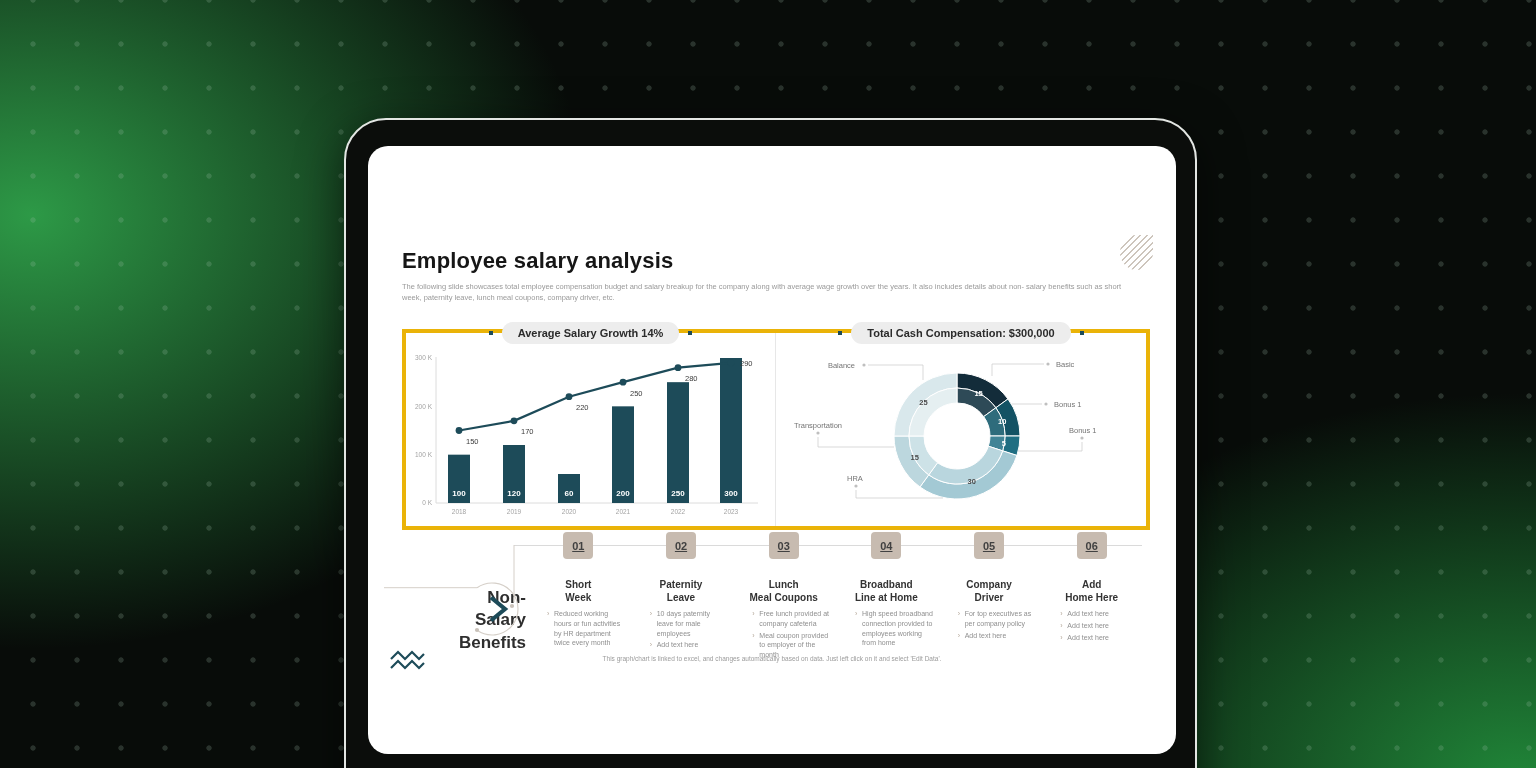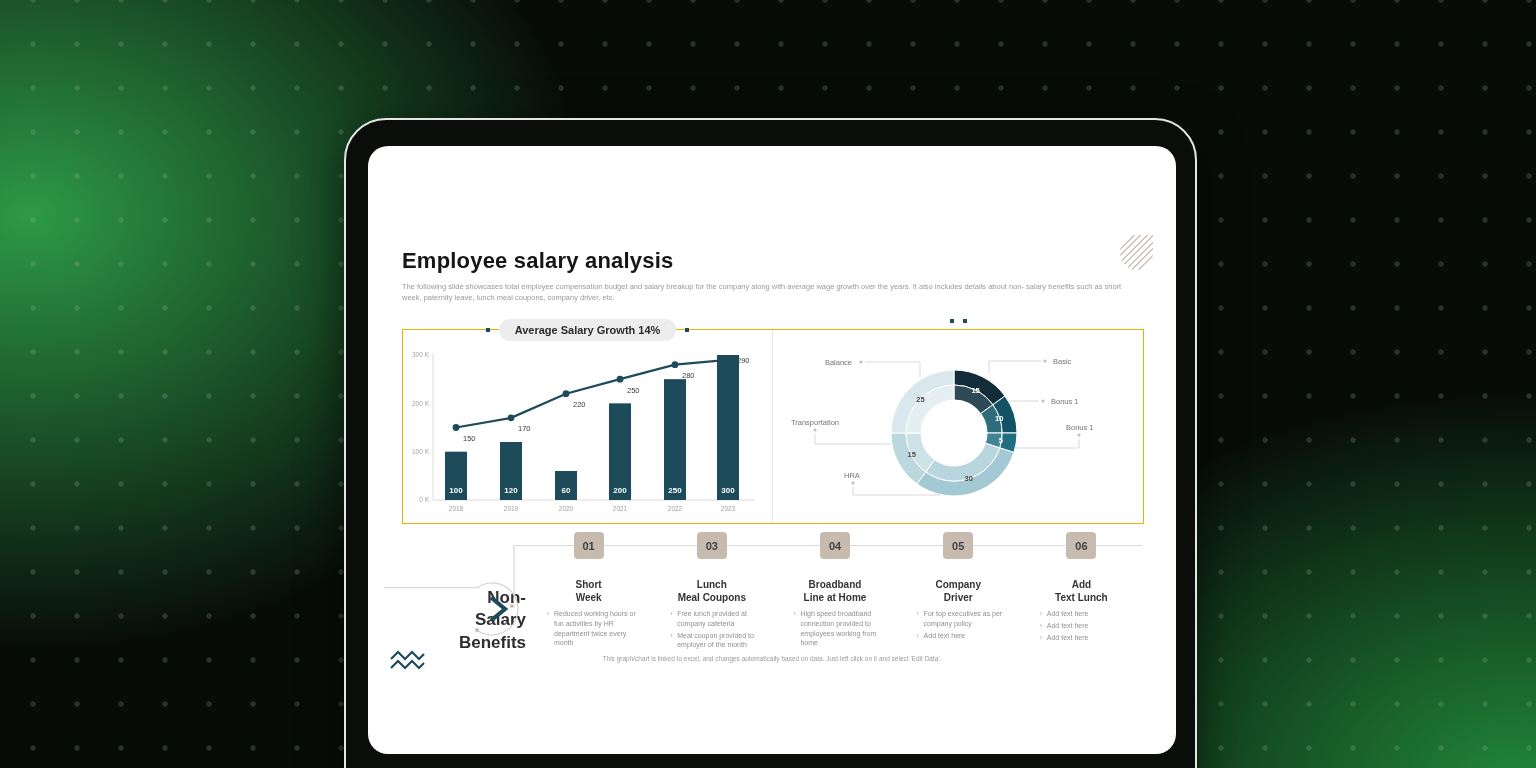--- a/index.html
+++ b/index.html
@@ -16,21 +16,21 @@
   .tablet{position:absolute;left:344px;top:118px;width:853px;height:714px;box-sizing:border-box;
     background:#0b0d0b;border:2px solid #e3e6e3;border-radius:42px;z-index:2;
     box-shadow:0 12px 45px rgba(0,0,0,.55);}
   .screen{position:absolute;left:22px;top:26px;width:808px;height:608px;background:#ffffff;border-radius:20px;overflow:hidden;}
   
   .slide-title{position:absolute;left:34px;top:102px;font-size:22px;font-weight:bold;color:#161616;letter-spacing:.2px;}
   .slide-subtitle{position:absolute;left:34px;top:136px;width:738px;font-size:7.5px;line-height:1.45;color:#9a9a9a;}
   .deco{position:absolute;left:752px;top:89px;width:33px;height:35px;border-radius:50% 0 50% 50%;
     background:repeating-linear-gradient(135deg,#cdc5bc 0 1.6px,#ffffff 1.6px 4.6px);}
   
-  .panel{position:absolute;left:34px;top:183px;width:740px;height:193px;border:1px solid #eab308;box-sizing:content-box;}
+  .panel{position:absolute;left:34px;top:183px;width:740px;height:193px;border:4px solid #eab308;box-sizing:content-box;}
   .panel-divider{position:absolute;left:369px;top:0;bottom:0;width:1px;background:#e7e7e7;}
   .half{position:absolute;top:0;height:193px;}
   .half.left{left:0;width:369px;}
   .half.right{left:370px;width:370px;}
   .pill-wrap{position:absolute;top:-11px;left:0;right:0;display:flex;justify-content:center;align-items:center;gap:9px;z-index:3;}
   .pill-marker{width:4px;height:4px;background:#1d4b59;}
   .pill{background:#ededed;border-radius:12px;padding:5px 16px;font-size:11px;font-weight:bold;color:#2b2b2b;white-space:nowrap;}
   .half svg{position:absolute;inset:0;}
   svg text{font-family:"Liberation Sans","DejaVu Sans",sans-serif;}
   .ytick,.cat{font-size:6.5px;fill:#a3a3a3;}
@@ -40,21 +40,21 @@
   .axis{stroke:#dcdcdc;stroke-width:1;}
   .dval{font-size:7.5px;font-weight:bold;}
   .callout{fill:none;stroke:#cfcfcf;stroke-width:.8;}
   .cdot{fill:#bfbfbf;}
   .clabel{font-size:7.5px;fill:#747474;}
   
   .tl-line{position:absolute;left:146px;top:399px;width:628px;height:1px;background:#dadada;}
   .tl-items{position:absolute;left:159px;top:386px;width:616px;display:flex;}
   .tl-col{flex:1;display:flex;flex-direction:column;align-items:center;}
   .tl-badge{width:30px;height:27px;border-radius:4px;background:#c7bbb0;color:#414141;font-size:11px;font-weight:bold;
-    display:flex;align-items:center;justify-content:center;z-index:2;}
+    display:flex;align-items:center;justify-content:center;z-index:2;text-decoration:underline;}
   .tl-title{font-size:10px;font-weight:bold;color:#333333;text-align:center;white-space:pre-line;margin-top:20px;line-height:1.25;}
   .tl-bullets{list-style:none;margin:5px 0 0 0;padding:0 4px 0 20px;align-self:stretch;}
   .tl-bullets li{font-size:7px;color:#8f8f8f;line-height:1.4;position:relative;padding-left:7px;margin-bottom:2px;text-align:left;}
   .tl-bullets li::before{content:"\203A";position:absolute;left:0;top:0;color:#b3a698;}
   .ns-label{position:absolute;left:0;top:441px;width:114px;text-align:right;font-weight:bold;font-size:17px;color:#2e2e2e;line-height:1.32;white-space:pre-line;margin-left:44px;}
   .ns-svg{position:absolute;left:0;top:380px;}
   .footer-note{position:absolute;left:34px;top:509px;width:740px;text-align:center;font-size:6.5px;color:#9b9b9b;}
   .logo-svg{position:absolute;left:22px;top:503px;}
 </style>
 </head>
@@ -114,20 +114,21 @@
               <text x="163" y="162.5" text-anchor="middle" class="barval">60</text>
               <text x="217" y="162.5" text-anchor="middle" class="barval">200</text>
               <text x="272" y="162.5" text-anchor="middle" class="barval">250</text>
               <text x="325" y="162.5" text-anchor="middle" class="barval">300</text>
             </svg>
         </div>
 
         <div class="half right">
           <div class="pill-wrap">
             <span class="pill-marker"></span>
+            <span class="pill">Total Cash Compensation: $300,000</span>
             <span class="pill-marker"></span>
           </div>
           <svg viewBox="0 0 370 193" width="370" height="193">
               <path d="M181 40 A63 63 0 0 1 231.96807064562168 65.9695291055742 L219.8328157299975 74.7863078899613 A48 48 0 0 0 181 55 Z" fill="#132c3a" stroke="#ffffff" stroke-width="1"></path>
               <path d="M181 55 A48 48 0 0 1 219.8328157299975 74.7863078899613 L207.69756081437328 83.60308667434839 A33 33 0 0 0 181 70 Z" fill="#2e4a57" stroke="#ffffff" stroke-width="1"></path>
               <text x="202.56454873762846" y="63.177190101052524" text-anchor="middle" class="dval" fill="#ffffff">15</text>
               <path d="M231.96807064562168 65.9695291055742 A63 63 0 0 1 244 103 L229 103 A48 48 0 0 0 219.8328157299975 74.7863078899613 Z" fill="#135264" stroke="#ffffff" stroke-width="1"></path>
               <path d="M219.8328157299975 74.7863078899613 A48 48 0 0 1 229 103 L214 103 A33 33 0 0 0 207.69756081437328 83.60308667434839 Z" fill="#2e6c7c" stroke="#ffffff" stroke-width="1"></path>
               <text x="226.17518452401978" y="90.82169276719" text-anchor="middle" class="dval" fill="#ffffff">10</text>
               <path d="M244 103 A63 63 0 0 1 240.91656052659468 122.46807064562168 L226.65071278216737 117.83281572999748 A48 48 0 0 0 229 103 Z" fill="#1f6e82" stroke="#ffffff" stroke-width="1"></path>
@@ -168,20 +169,29 @@
       <div class="tl-items">
           <div class="tl-col">
             <div class="tl-badge">01</div>
             <div class="tl-title">Short
 Week</div>
             <ul class="tl-bullets">
               <li>Reduced working hours or fun activities by HR department twice every month</li>
             </ul>
           </div>
           <div class="tl-col">
+            <div class="tl-badge">02</div>
+            <div class="tl-title">Paternity
+Leave</div>
+            <ul class="tl-bullets">
+              <li>10 days paternity leave for male employees</li>
+              <li>Add text here</li>
+            </ul>
+          </div>
+          <div class="tl-col">
             <div class="tl-badge">03</div>
             <div class="tl-title">Lunch
 Meal Coupons</div>
             <ul class="tl-bullets">
               <li>Free lunch provided at company cafeteria</li>
               <li>Meal coupon provided to employer of the month</li>
             </ul>
           </div>
           <div class="tl-col">
             <div class="tl-badge">04</div>
@@ -196,21 +206,21 @@
             <div class="tl-title">Company
 Driver</div>
             <ul class="tl-bullets">
               <li>For top executives as per company policy</li>
               <li>Add text here</li>
             </ul>
           </div>
           <div class="tl-col">
             <div class="tl-badge">06</div>
             <div class="tl-title">Add
-Text Lunch</div>
+Home Here</div>
             <ul class="tl-bullets">
               <li>Add text here</li>
               <li>Add text here</li>
               <li>Add text here</li>
             </ul>
           </div>
         </div>
 
       <div class="ns-label">Non-
 Salary Benefits</div>

